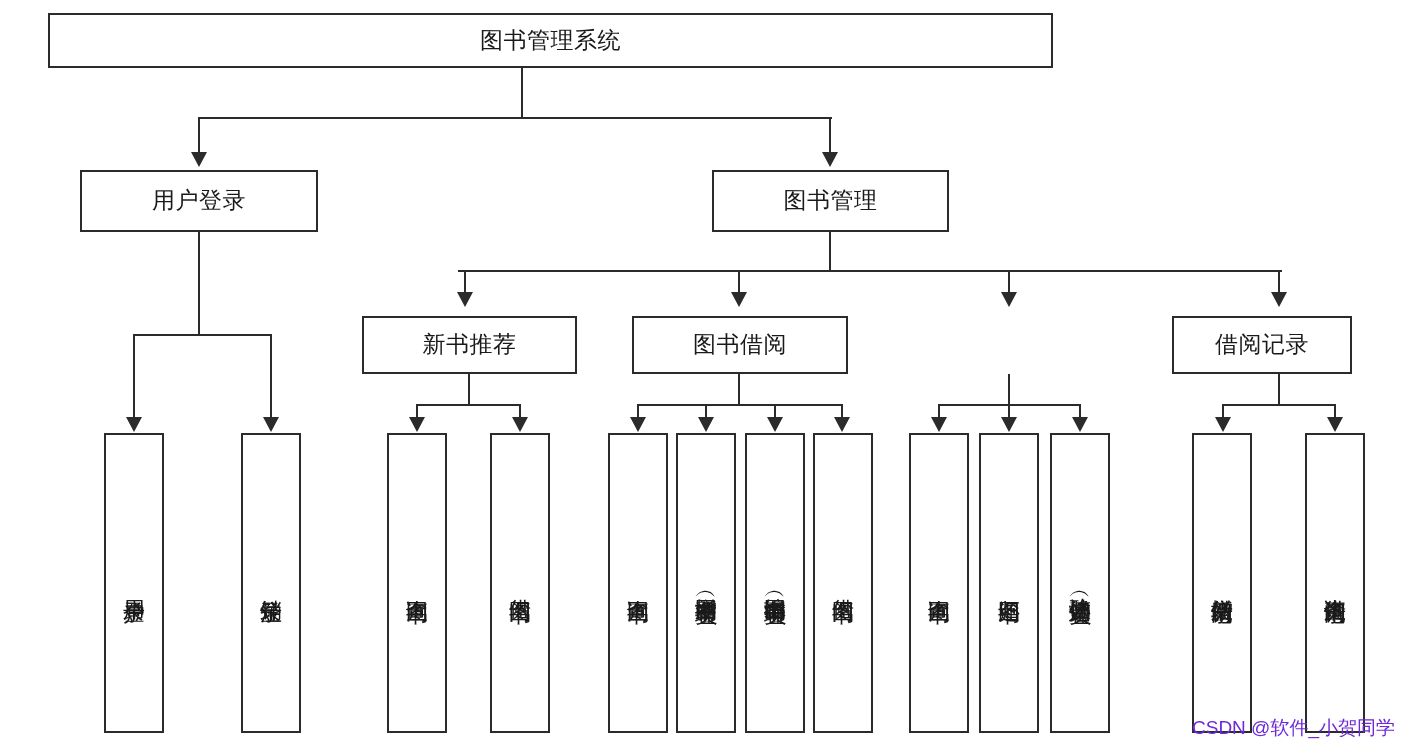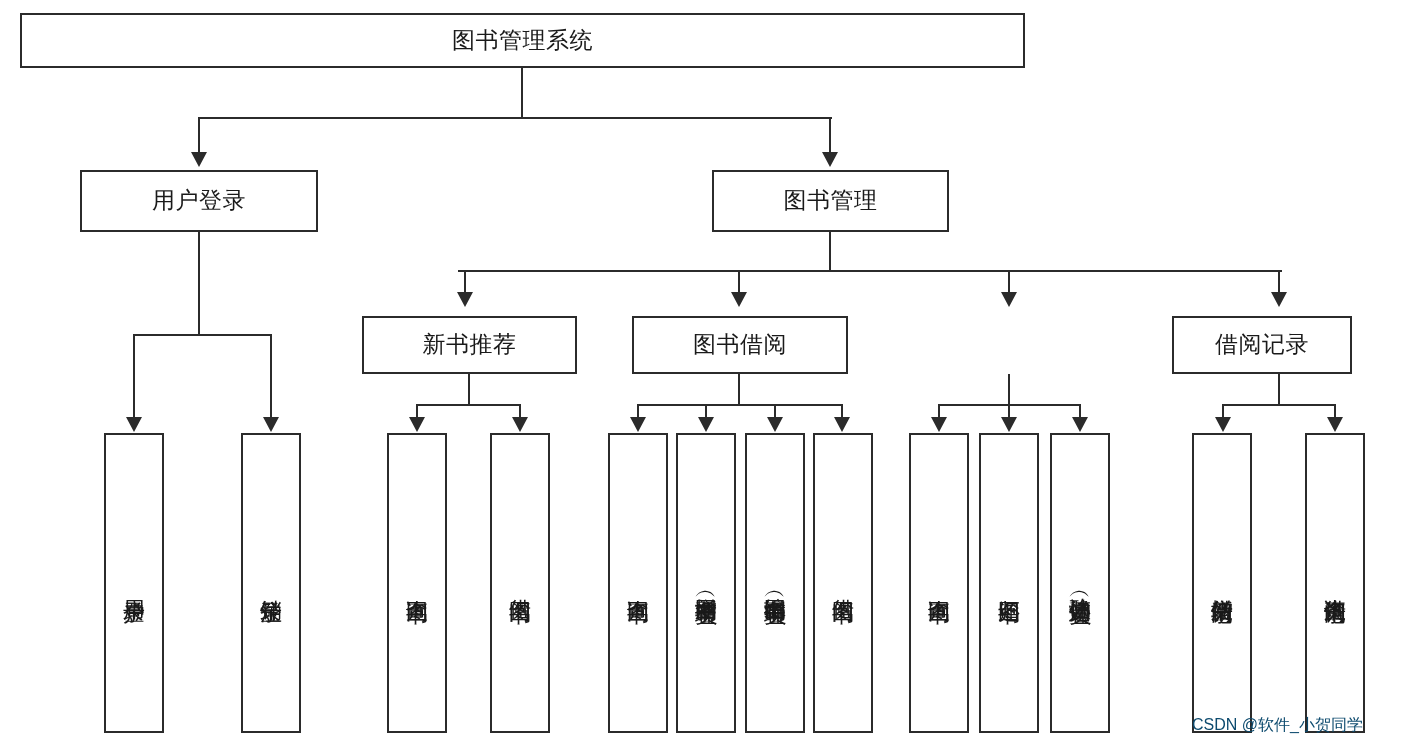--- a/index.html
+++ b/index.html
@@ -28,20 +28,21 @@
     color: #1a1a1a;
   }
   .node-h {
     font-size: 23px;
     letter-spacing: 0.5px;
     line-height: 1.1;
     white-space: nowrap;
   }
   .node-root {
     font-size: 24px;
+    margin-left: 28px;
   }
   .node-v {
     writing-mode: vertical-rl;
     text-orientation: upright;
     font-size: 22px;
     line-height: 1.18;
     letter-spacing: 1px;
     white-space: nowrap;
     align-items: flex-start;
     padding-top: 2px;
@@ -66,22 +67,22 @@
   .arrow {
     position: absolute;
     width: 0;
     height: 0;
     border-left: 8px solid transparent;
     border-right: 8px solid transparent;
     border-top: 15px solid #2b2b2b;
   }
   .watermark {
     position: absolute;
-    color: #0c4a6e;
-    font-size: 16px;
+    color: #6d28d9;
+    font-size: 19px;
     white-space: nowrap;
     pointer-events: none;
   }
 </style>
 </head>
 <body>
 
 <div id="canvas">
 
   <div class="node node-root" style="left:20px; top:13px; width:1005px; height:55px;">

